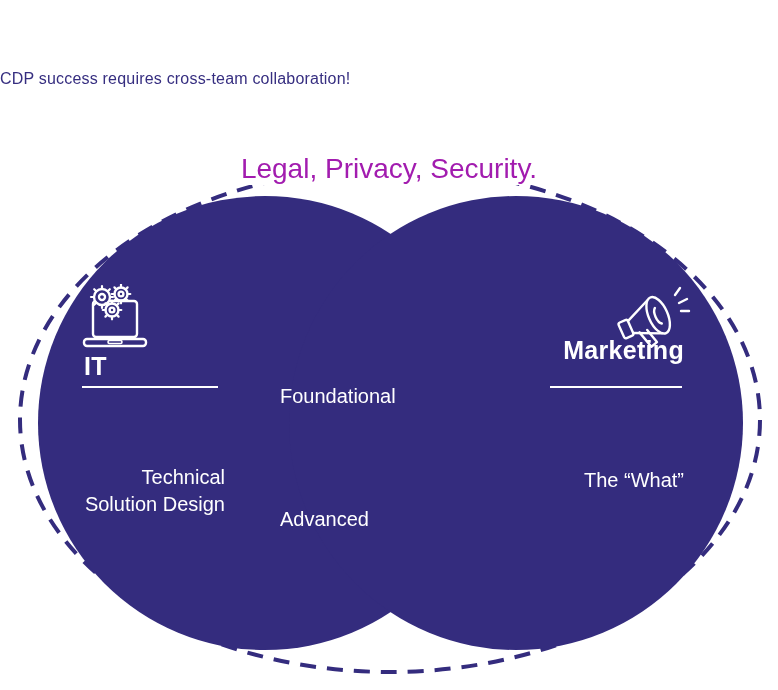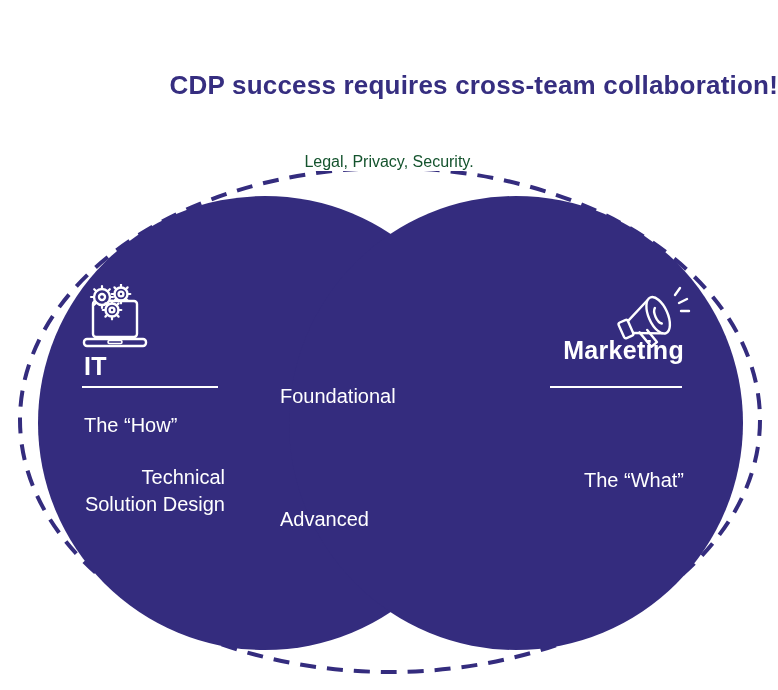--- a/index.html
+++ b/index.html
@@ -7,37 +7,37 @@
     position: relative;
     width: 778px;
     height: 690px;
     overflow: hidden;
     background: #ffffff;
     font-family: "Liberation Sans", "DejaVu Sans", sans-serif;
   }
   .title {
     position: absolute;
     top: 70px; left: 0; right: 0;
-    text-align: right;
-    font-size: 26px;
-    font-weight: 700;
+    text-align: left;
+    font-size: 16px;
+    font-weight: 400;
     color: #362e80;
     letter-spacing: 0.2px;
   }
   .venn-svg { position: absolute; inset: 0; }
   .outer-label {
     position: absolute;
     top: 153px;
     left: 50%;
     transform: translateX(-50%);
     background: #ffffff;
     padding: 0 14px;
-    font-size: 16px;
+    font-size: 28px;
     font-weight: 500;
-    color: #14532d;
+    color: #a21caf;
     white-space: nowrap;
   }
   .icon-box { position: absolute; }
   .side-heading {
     position: absolute;
     font-size: 25px;
     font-weight: 700;
     color: #ffffff;
     letter-spacing: 0.3px;
     white-space: nowrap;
@@ -133,21 +133,20 @@
             <line x1="-4.6" y1="4.6" x2="-6.6" y2="6.6"></line>
           <line x1="4.6" y1="4.6" x2="6.6" y2="6.6"></line>
             <line x1="-4.6" y1="-4.6" x2="-6.6" y2="-6.6"></line>
         </g>
       </g>
     </svg>
   </div>
 
   <div class="side-heading" style="left:84px; top:352px;">IT</div>
   <div class="heading-rule" style="left:82px; top:386px; width:136px;"></div>
-  <div class="body-line left-align" style="left:84px; top:412px; width:170px;">The “How”</div>
   <div class="body-line left-align" style="left:75px; top:464px; width:150px;text-align:right;">Technical Solution Design</div>
 
   <div class="center-item" style="top:385px;">Foundational</div>
   <div class="center-item" style="top:490px;margin-top:18px;">Advanced</div>
 
   <div class="icon-box" style="left:608px; top:282px;">
     <svg width="84" height="76" viewBox="0 0 84 76" fill="none" stroke="#ffffff" stroke-width="2.4" stroke-linecap="round" stroke-linejoin="round">
       <g transform="rotate(-24 40 40)">
 
         <rect x="12" y="29" width="10" height="17" rx="2"></rect>

